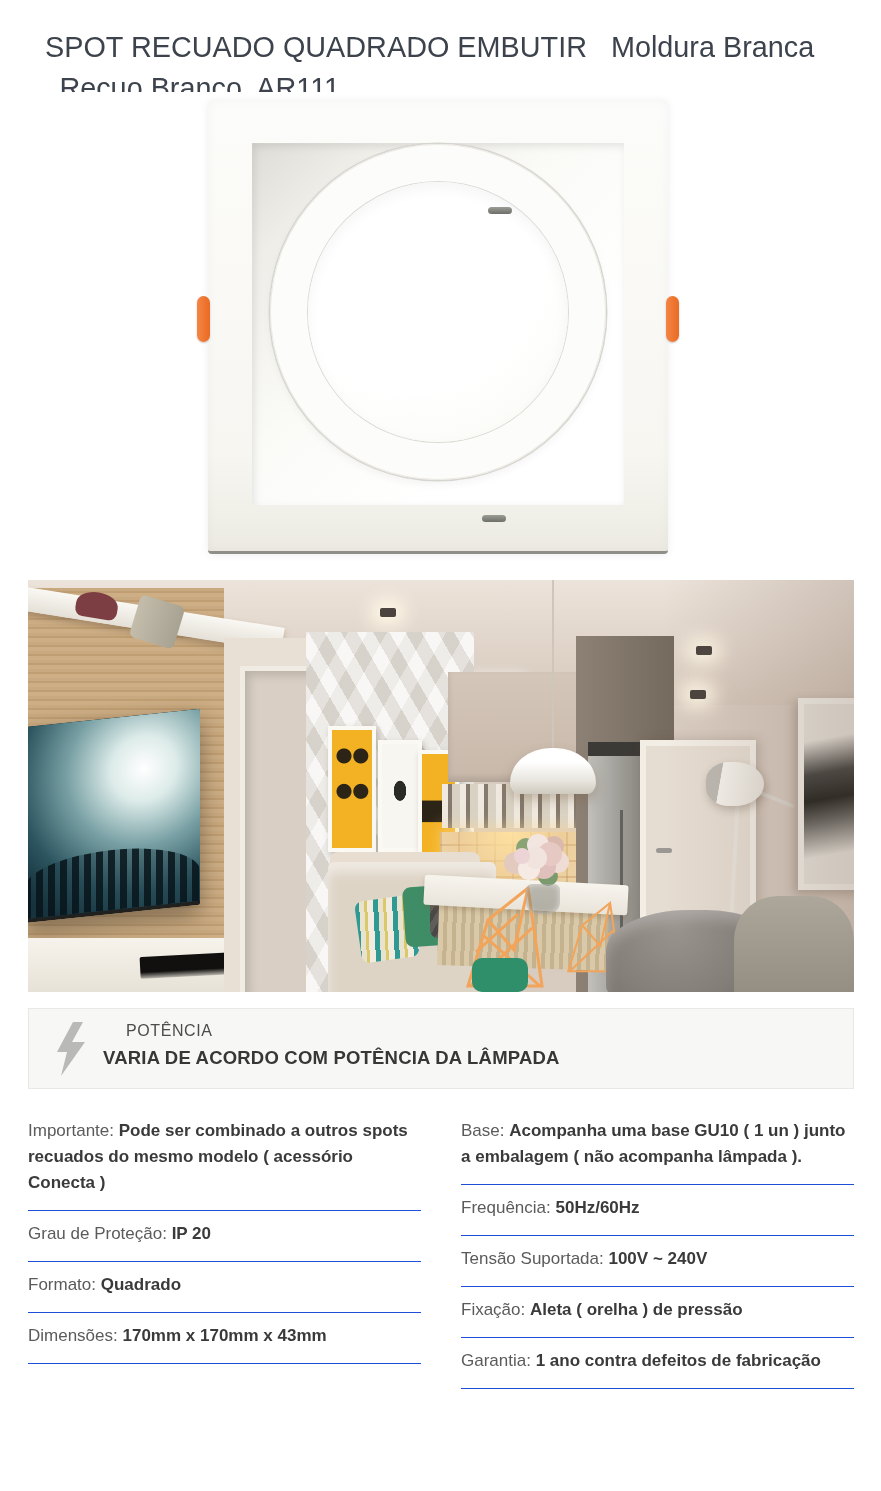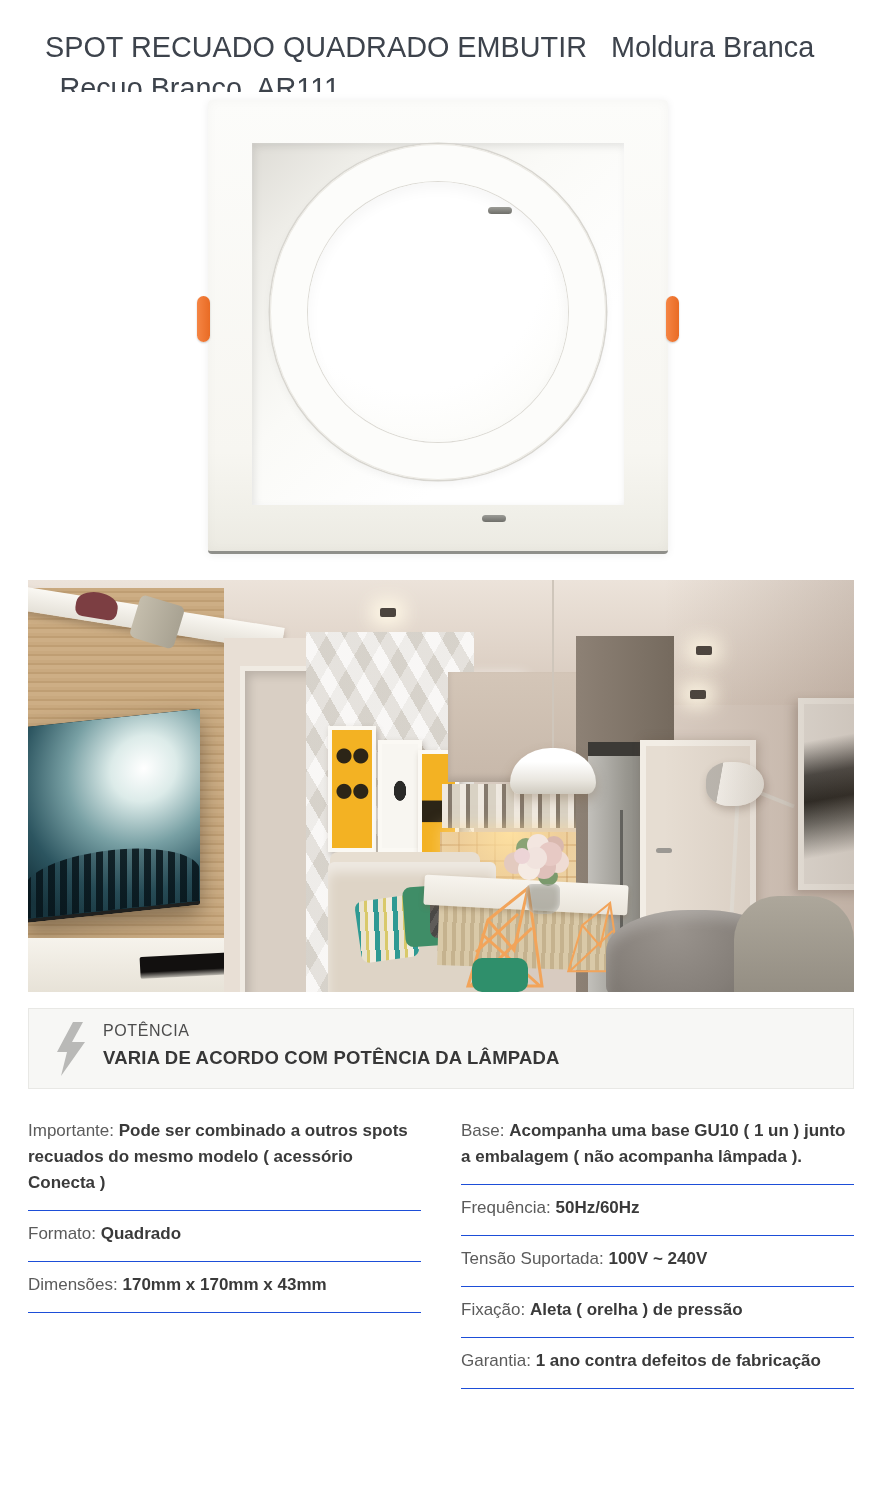--- a/index.html
+++ b/index.html
@@ -146,21 +146,21 @@
       box-shadow:inset 0 8px 14px rgba(255,255,255,.25);}
   .ph-sofa-cushion2{left:706px;top:316px;width:120px;height:96px;border-radius:44px 44px 0 0;
       background:linear-gradient(180deg,#ada79b,#948e83);}
   .ph-green-throw{left:444px;top:378px;width:56px;height:34px;border-radius:10px;background:#2f8f6b;}
 
   
   .power-box{position:absolute;left:28px;top:1008px;width:826px;height:81px;box-sizing:border-box;
       background:#f7f7f5;border:1px solid #e8e8e5;}
   .power-bolt{position:absolute;left:24px;top:13px;width:36px;height:54px;}
   .power-text{position:absolute;left:74px;top:13px;}
-  .power-label{font-size:16px;color:#4c4c4c;letter-spacing:.6px;}
+  .power-label{font-size:16px;color:#4c4c4c;letter-spacing:.6px;margin-left:23px;}
   .power-value{margin-top:7px;font-size:18.5px;font-weight:700;color:#373737;letter-spacing:.2px;}
 
   
   .specs{position:absolute;left:28px;top:1108px;width:826px;display:flex;gap:40px;}
   .spec-col{width:393px;}
   .spec-col.right{width:393px;}
   .spec-row{border-bottom:1px solid #1d4ed8;padding:10px 0 14px;font-size:17px;line-height:26px;color:#5b5b5b;}
   .spec-row .val{color:#3a3a3a;font-weight:700;}
 </style>
 </head>
@@ -276,20 +276,21 @@
     </svg>
     <div class="power-text">
       <div class="power-label">POTÊNCIA</div>
       <div class="power-value">VARIA DE ACORDO COM POTÊNCIA DA LÂMPADA</div>
     </div>
   </div>
 
   <div class="specs">
     <div class="spec-col">
       <div class="spec-row"><span class="lab">Importante: </span><span class="val">Pode ser combinado a outros spots recuados do mesmo modelo ( acessório Conecta )</span></div>
+      <div class="spec-row"><span class="lab">Grau de Proteção: </span><span class="val">IP 20</span></div>
       <div class="spec-row"><span class="lab">Formato: </span><span class="val">Quadrado</span></div>
       <div class="spec-row"><span class="lab">Dimensões: </span><span class="val">170mm x 170mm x 43mm</span></div>
     </div>
     <div class="spec-col right">
       <div class="spec-row"><span class="lab">Base: </span><span class="val">Acompanha uma base GU10 ( 1 un ) junto a embalagem ( não acompanha lâmpada ).</span></div>
       <div class="spec-row"><span class="lab">Frequência: </span><span class="val">50Hz/60Hz</span></div>
       <div class="spec-row"><span class="lab">Tensão Suportada: </span><span class="val">100V ~ 240V</span></div>
       <div class="spec-row"><span class="lab">Fixação: </span><span class="val">Aleta ( orelha ) de pressão</span></div>
       <div class="spec-row"><span class="lab">Garantia: </span><span class="val">1 ano contra defeitos de fabricação</span></div>
     </div>

